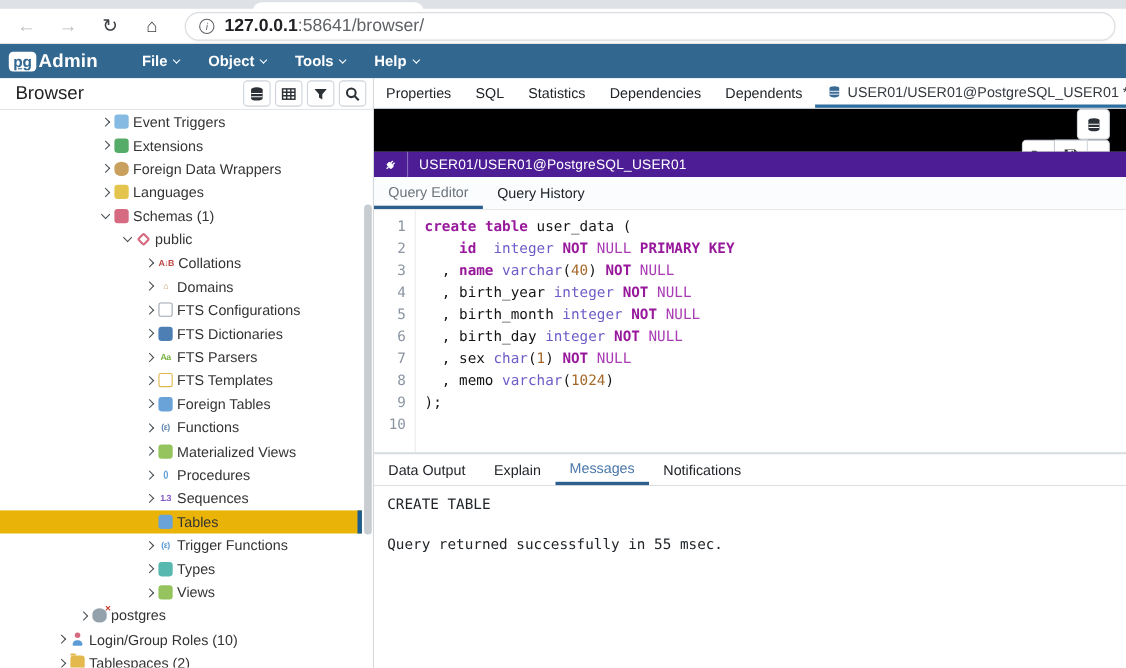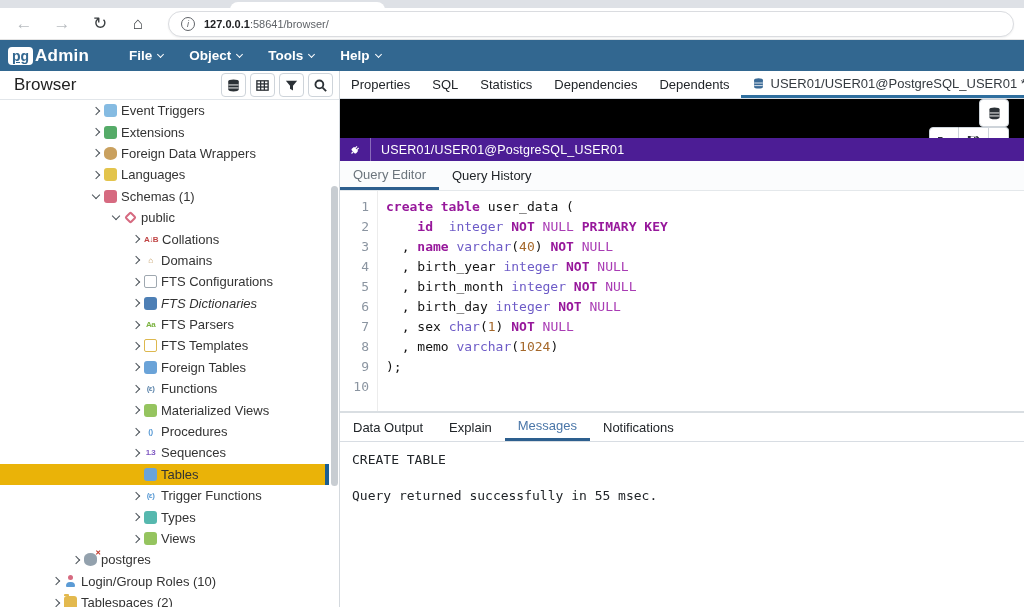--- a/index.html
+++ b/index.html
@@ -14,21 +14,21 @@
     padding-left:10px; border-bottom:1px solid #e3e3e3; }
   .nav-ic { width:28px; height:28px; display:flex; align-items:center; justify-content:center;
     font-size:17px; color:#3c4043; margin-right:10px; border-radius:50%; }
   .nav-ic.disabled { color:#b8bcc0; }
   .addr-bar { flex:1; height:26px; margin:0 10px 0 6px; background:#fff;
     border:1px solid #dadce0; border-radius:13px; display:flex; align-items:center;
     padding:0 12px; box-shadow:0 1px 2px rgba(0,0,0,.06); }
   .info-badge { width:14px; height:14px; border:1.4px solid #5f6368; border-radius:50%;
     color:#5f6368; font-size:9px; display:flex; align-items:center; justify-content:center;
     margin-right:9px; font-style:italic; }
-  .url { font-size:11px; color:#5f6368; }
+  .url { font-size:16px; color:#5f6368; }
   .url b { color:#202124; font-weight:bold; }
 
   
   .appbar { height:31px; background:#326790; display:flex; align-items:center; padding-left:8px; }
   .logo { display:flex; align-items:center; margin-right:40px; }
   .logo-pg { background:#fff; color:#326790; font-weight:bold; font-size:14px;
     padding:1px 4px; border-radius:4px; margin-right:2px;text-decoration:underline; }
   .logo-admin { color:#fff; font-weight:bold; font-size:17px; letter-spacing:.2px; }
   .menu { color:#fff; font-size:13.5px; font-weight:600; margin-right:26px;
     display:flex; align-items:center; gap:6px; cursor:default; }
@@ -270,21 +270,21 @@
           <span class="ic ic-txt" style="color: rgb(189, 147, 85);">⌂</span>
           <span class="tree-label">Domains</span>
         </div>
         <div class="tree-row" style="padding-left: 128px;">
           <span class="exp">
             <span class="cv right"></span>
           </span>
           <span class="ic ic-doc" style="border-color: rgb(159, 168, 176);"></span>
           <span class="tree-label">FTS Configurations</span>
         </div>
-        <div class="tree-row" style="padding-left: 128px; font-style: italic;">
+        <div class="tree-row" style="padding-left: 128px;">
           <span class="exp">
             <span class="cv right"></span>
           </span>
           <span class="ic ic-sq" style="background: rgb(77, 127, 181);"></span>
           <span class="tree-label">FTS Dictionaries</span>
         </div>
         <div class="tree-row" style="padding-left: 128px;">
           <span class="exp">
             <span class="cv right"></span>
           </span>

